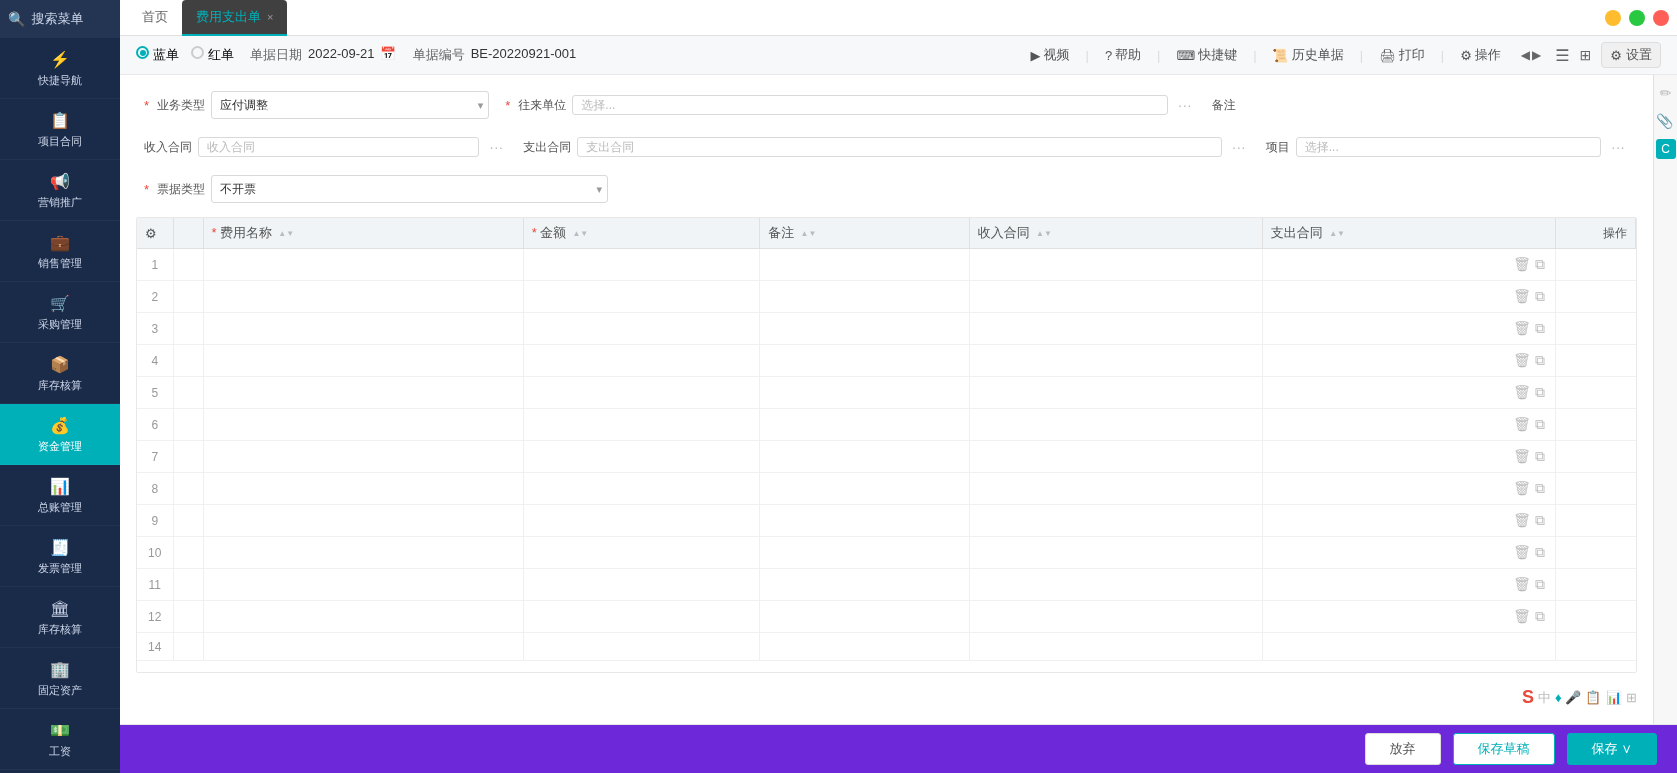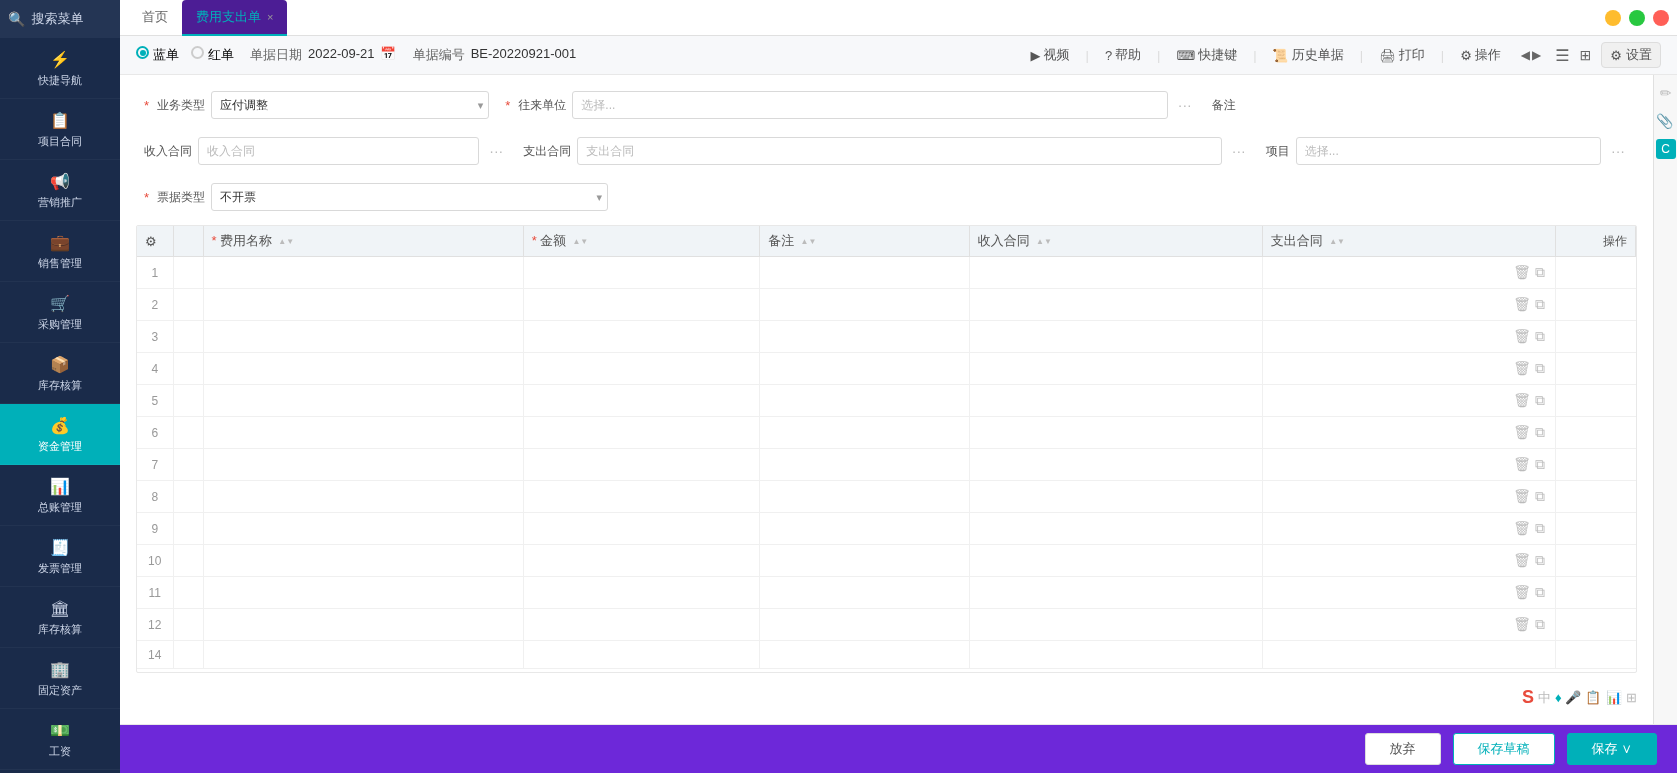--- a/index.html
+++ b/index.html
@@ -14,21 +14,21 @@
     .sidebar-item .icon { font-size: 16px; }
     .sidebar-item .label { font-size: 11px; color: #cdd6e8; }
     .sidebar-item.active .label { color: #fff; }
 
     
     .main { flex: 1; display: flex; flex-direction: column; height: 100%; overflow: hidden; }
 
     
     .tabs-bar { background: #fff; border-bottom: 1px solid #e0e0e0; display: flex; align-items: center; padding: 0 8px; height: 36px; flex-shrink: 0; }
     .tab { padding: 0 14px; height: 36px; display: flex; align-items: center; gap: 6px; cursor: pointer; font-size: 13px; color: #666; border-bottom: 2px solid transparent; }
-    .tab.active { color: #00b0b9; border-bottom: 2px solid #00b0b9; background: #4c1d95; border-radius: 4px 4px 0 0; }
+    .tab.active { color: #00b0b9; border-bottom: 2px solid #00b0b9; background: #404040; border-radius: 4px 4px 0 0; }
     .tab-close { font-size: 11px; color: #999; cursor: pointer; }
     .win-controls { margin-left: auto; display: flex; gap: 8px; }
     .win-btn { width: 16px; height: 16px; border-radius: 50%; cursor: pointer; border: none; }
     .win-btn.close { background: #ff5f57; }
     .win-btn.min { background: #febc2e; }
     .win-btn.max { background: #28c840; }
 
     
     .toolbar { background: #f7f8fa; border-bottom: 1px solid #e8e8e8; padding: 6px 16px; display: flex; align-items: center; gap: 16px; flex-shrink: 0; flex-wrap: wrap; }
     .radio-group { display: flex; gap: 12px; align-items: center; }
@@ -48,21 +48,21 @@
     .content { flex: 1; overflow: auto; padding: 12px 16px; background: #fff; display: flex; flex-direction: column; gap: 10px; }
     
     
     .form-row { display: flex; align-items: center; gap: 0; flex-wrap: wrap; }
     .form-field { display: flex; align-items: center; gap: 6px; padding: 4px 8px; flex: 1; min-width: 200px; }
     .form-field .req { color: #e84c3d; margin-right: 2px; }
     .form-field label { color: #555; white-space: nowrap; font-size: 12px; }
     .form-select { border: 1px solid #d9d9d9; border-radius: 3px; padding: 4px 24px 4px 8px; background: #fff; color: #333; font-size: 12px; flex: 1; min-width: 120px; appearance: none; position: relative; cursor: pointer; height: 28px; }
     .select-wrapper { position: relative; flex: 1; display: flex; align-items: center; }
     .select-wrapper::after { content: '▾'; position: absolute; right: 6px; color: #999; pointer-events: none; font-size: 11px; }
-    .form-input { border: 1px solid #d9d9d9; border-radius: 3px; padding: 4px 8px; background: #fff; color: #999; font-size: 12px; flex: 1; height: 28px; outline: none; }
+    .form-input { border: 1px solid #d9d9d9; border-radius: 3px; padding: 4px 8px; background: #fff; color: #999; font-size: 12px; flex: 1; height: 20px; outline: none; }
     .form-input::placeholder { color: #bbb; }
     .field-suffix { color: #bbb; cursor: pointer; font-size: 14px; padding: 0 4px; }
 
     
     .table-container { flex: 1; overflow: auto; border: 1px solid #e8e8e8; border-radius: 2px; }
     table { width: 100%; border-collapse: collapse; }
     thead tr { background: #f0f4f7; }
     thead th { padding: 6px 8px; text-align: left; font-size: 12px; color: #555; font-weight: normal; border-right: 1px solid #e0e0e0; border-bottom: 1px solid #e0e0e0; white-space: nowrap; position: sticky; top: 0; background: #f0f4f7; }
     thead th .sort-arrows { display: inline-flex; flex-direction: column; margin-left: 3px; font-size: 8px; color: #bbb; vertical-align: middle; }
     thead th .req { color: #e84c3d; }

